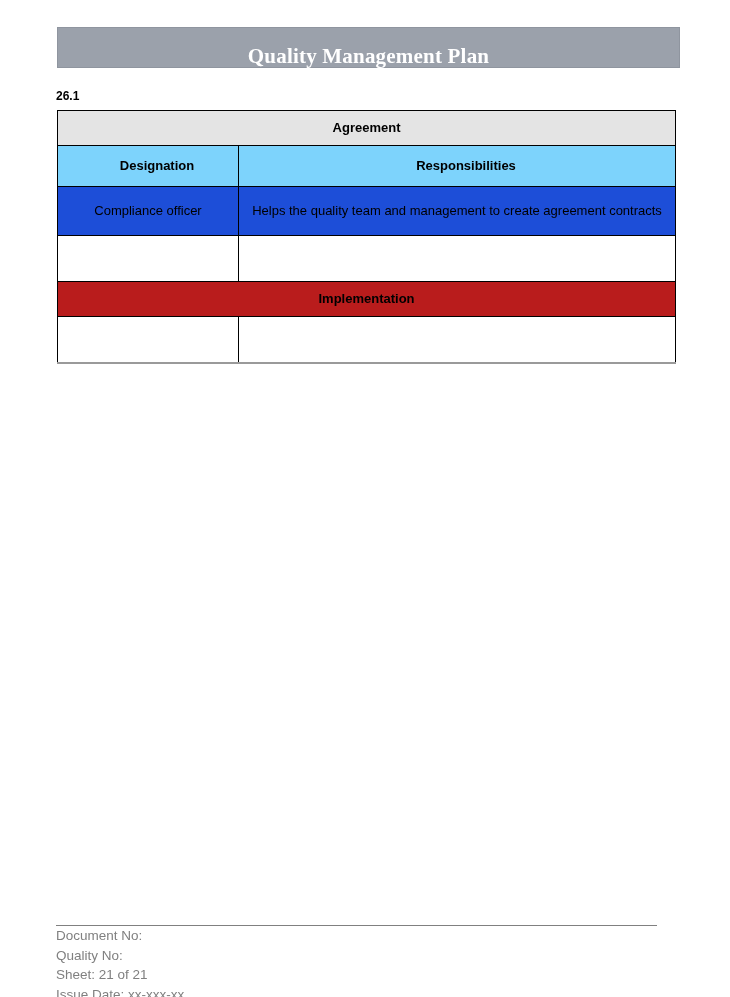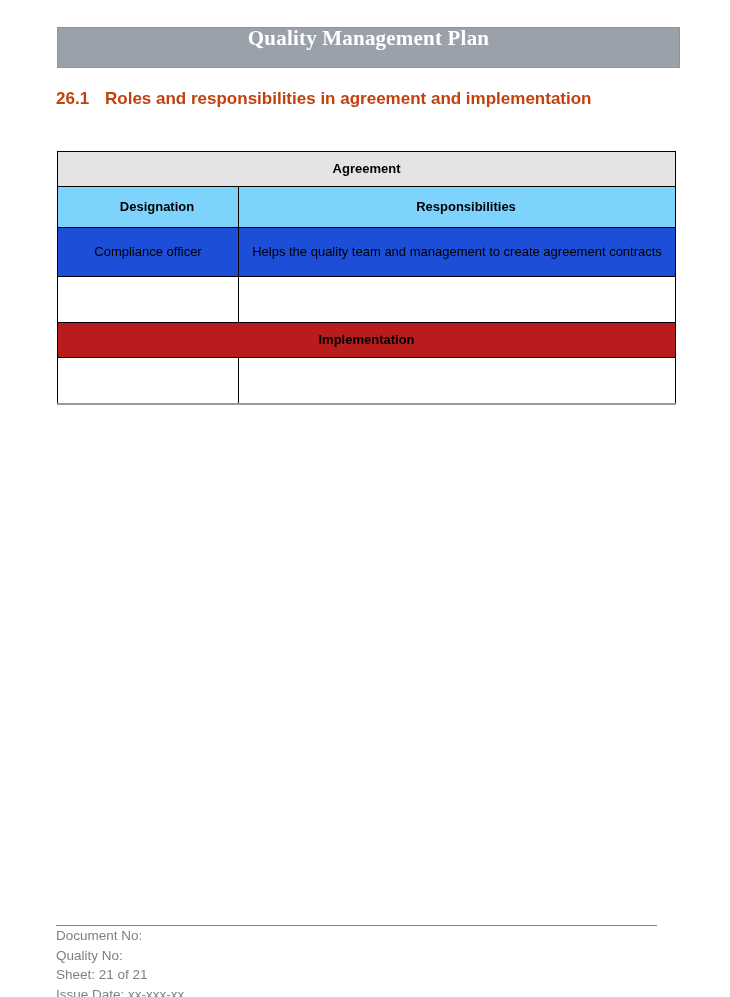--- a/index.html
+++ b/index.html
@@ -25,63 +25,62 @@
   .header-banner {
     position: absolute;
     left: 57px;
     top: 27px;
     width: 623px;
     height: 41px;
     background: #9ba1ab;
     border: 1px solid #8f959f;
     box-sizing: border-box;
     display: flex;
-    align-items: flex-start;
+    align-items: flex-end;
     justify-content: center;
   }
   .header-banner-title {
     font-family: "Liberation Serif", serif;
     font-weight: bold;
     font-size: 21px;
     color: #ffffff;
     letter-spacing: 0.2px;
     line-height: 1;
   }
 
   
   .section-heading {
     position: absolute;
     left: 56px;
     top: 89px;
     display: flex;
     align-items: baseline;
-    font-size: 17px;
+    font-size: 12px;
     font-weight: bold;
-    color: #c2410c;
+    color: #000000;
     white-space: nowrap;
   }
   .section-number {
     display: inline-block;
     width: 49px;
     flex: none;
   }
   .section-title {
     display: inline-block;
   }
 
   
   .doc-table {
     position: absolute;
     left: 57px;
     top: 110px;
     width: 618px;
     border-collapse: collapse;
     table-layout: fixed;
     font-size: 13px;
-    margin-top: 41px;
   }
   .doc-table td {
     border: 1px solid #000000;
     padding: 0 6px;
     vertical-align: middle;
     text-align: center;
     line-height: 1.35;
   }
   .col-designation { width: 181px; }
   .col-responsibilities { width: 437px; }
@@ -141,21 +140,20 @@
 <body>
 
 <div class="page">
 
   <div class="header-banner">
     <div class="header-banner-title">Quality Management Plan</div>
   </div>
 
   <div class="section-heading">
     <span class="section-number">26.1</span>
-    <span class="section-title">Roles and responsibilities in agreement and implementation</span>
   </div>
 
   <table class="doc-table">
     <colgroup>
       <col class="col-designation">
       <col class="col-responsibilities">
     </colgroup>
     <tbody>
 
       <tr class="band-row">

